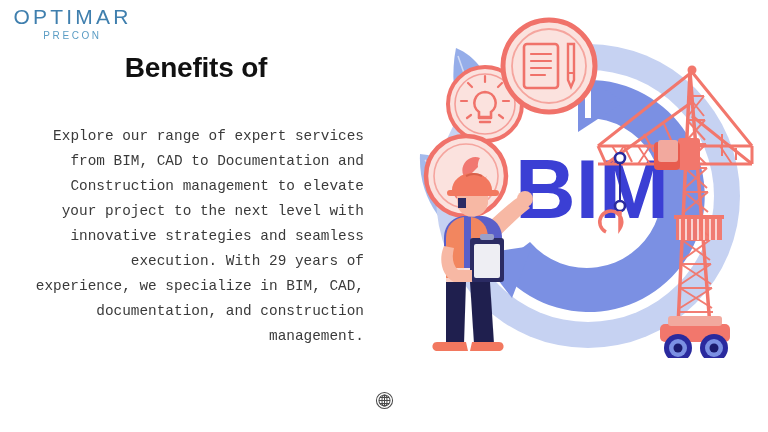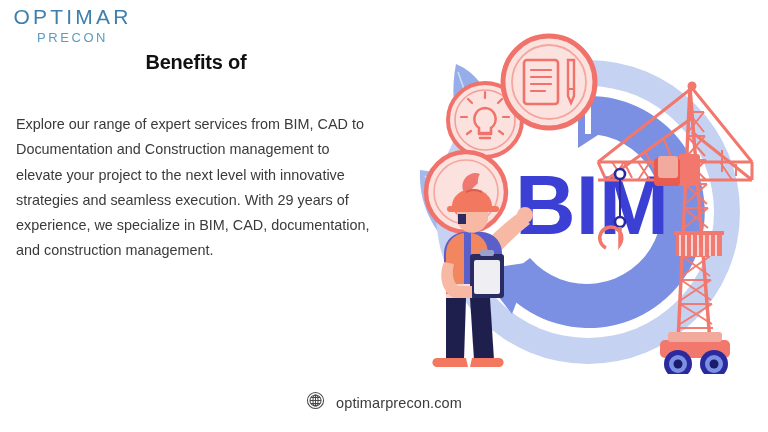--- a/index.html
+++ b/index.html
@@ -31,54 +31,54 @@
     font-family: "Liberation Sans", sans-serif;
     font-size: 21px;
     letter-spacing: 3.2px;
     font-weight: 400;
     color: #3f7fae;
     line-height: 1.05;
     white-space: nowrap;
   }
   #logo-sub {
     font-family: "Liberation Sans", sans-serif;
-    font-size: 13px;
+    font-size: 10px;
     letter-spacing: 2.6px;
     font-weight: 400;
     color: #5a9cc4;
     margin-top: 2px;
     white-space: nowrap;
   }
 
   
   #left-col {
     position: absolute;
     left: 0px;
     top: 48px;
     width: 392px;
   }
   #headline {
     text-align: center;
     font-family: "Liberation Sans", sans-serif;
-    font-size: 20px;
+    font-size: 28px;
     font-weight: 700;
     color: #111111;
     line-height: 1.42;
     letter-spacing: -0.2px;
     padding: 0 32px;
   }
   #body-text {
     margin-top: 36px;
-    text-align: left;
-    font-family: Liberation Sans, sans-serif;
+    text-align: right;
+    font-family: Liberation Mono, monospace;
     font-size: 14.4px;
     font-weight: 400;
     color: #3a3a3a;
     line-height: 1.74;
-    padding: 0 16px;
+    padding: 0 28px;
   }
 
   
   #footer {
     position: absolute;
     left: 0;
     right: 0;
     bottom: 18px;
     display: flex;
     align-items: center;
@@ -90,21 +90,21 @@
     font-size: 14.5px;
     color: #3c3c3c;
     letter-spacing: 0.1px;
   }
   .globe-ico { display: block; }
 
   
   #art {
     position: absolute;
     left: 392px;
-    top: 22px;
+    top: 6px;
     width: 376px;
     height: 352px;
   }
   #art svg { display: block; width: 100%; height: 100%; }
 </style>
 </head>
 <body>
 
 <div id="page">
 
@@ -293,16 +293,15 @@
 
   <div id="footer">
     <span class="globe-ico">
       <svg width="19" height="19" viewBox="0 0 24 24" fill="none" stroke="#4a4a4a" stroke-width="1.3">
         <circle cx="12" cy="12" r="10.2"></circle>
         <circle cx="12" cy="12" r="7"></circle>
         <ellipse cx="12" cy="12" rx="3.2" ry="7"></ellipse>
         <path d="M5 12 h14 M6.3 8.2 h11.4 M6.3 15.8 h11.4 M12 5 v14"></path>
       </svg>
     </span>
-    <span id="footer-url">optimarprecon.com</span>
   </div>
 
 </div>
 
 </body></html>

